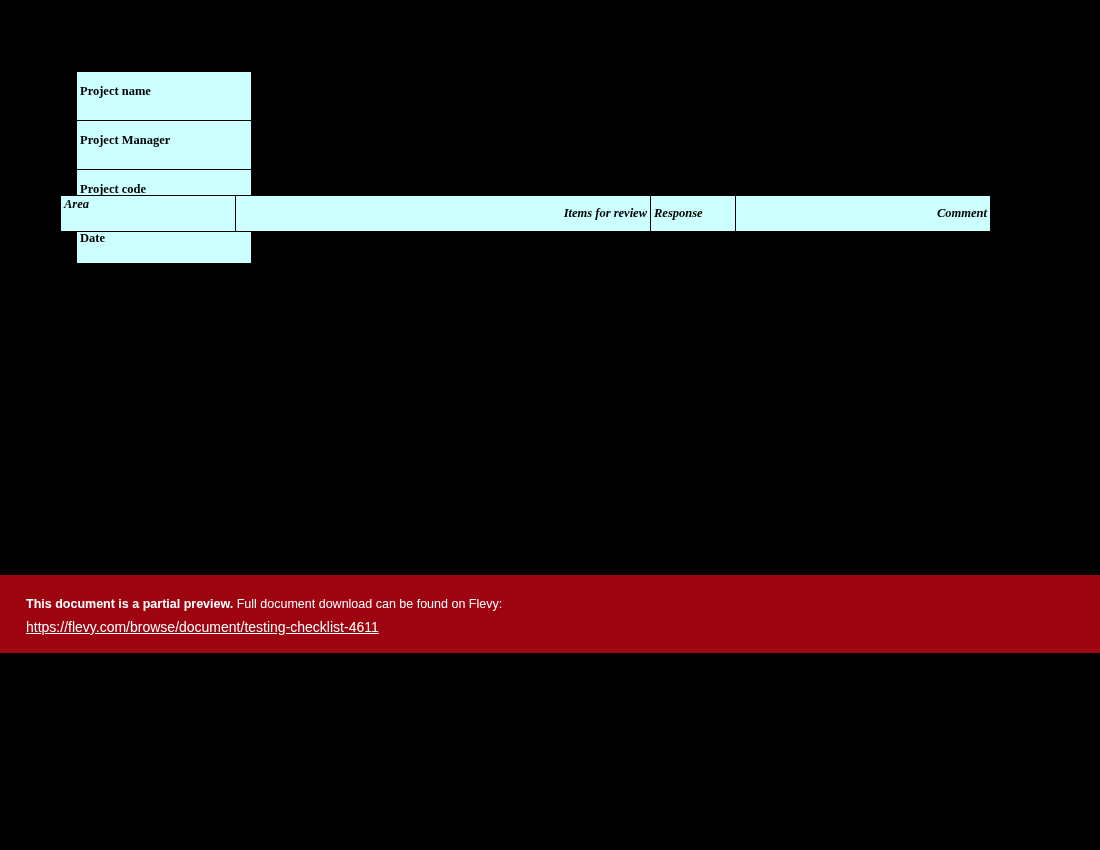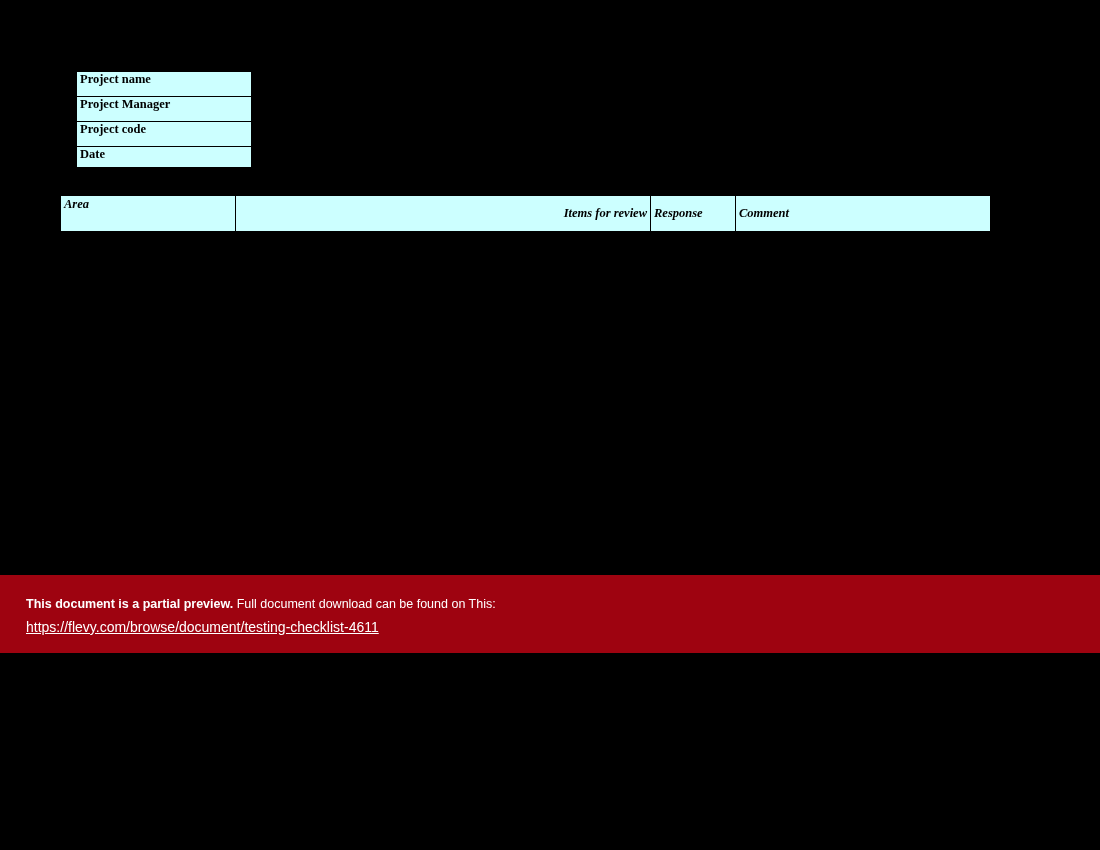--- a/index.html
+++ b/index.html
@@ -32,21 +32,21 @@
     border-collapse: collapse;
     table-layout: fixed;
   }
   .form-table td {
     border: 1px solid #000000;
     background: #ccffff;
     font-family: "Liberation Serif", serif;
     font-size: 12.5px;
     font-weight: bold;
     color: #000000;
-    padding: 0 3px;
+    padding: 12px 3px;
     vertical-align: top;
     box-shadow: 0 0 0 1px #000000;
   }
   .form-table td.label-cell {
     width: 168px;
   }
   .row-tall td { height: 24px; }
   .row-short td { height: 20px; }
 
   
@@ -65,21 +65,21 @@
     font-size: 12.5px;
     font-weight: bold;
     color: #000000;
     height: 33px;
     padding: 1px 3px;
     vertical-align: top;
   }
   .col-area   { width: 168px; text-align: left; }
   .col-items  { width: 408px; text-align: right; }
   .col-resp   { width: 78px;  text-align: left; }
-  .col-comm   { width: 248px; text-align: left; }
+  .col-comm   { width: 248px; text-align: right; }
 
   .checklist-table th.col-items,
   .checklist-table th.col-resp,
   .checklist-table th.col-comm {
     vertical-align: middle;
   }
   .checklist-table th.col-area {
     vertical-align: top;
   }
 
@@ -159,18 +159,18 @@
       </tr>
     </thead>
     <tbody></tbody>
   </table>
 
 </div>
 
 <div id="preview-banner">
   <div class="banner-line1">
     <span class="banner-strong">This document is a partial preview.</span>
-    <span class="banner-rest">Full document download can be found on This:</span>
+    <span class="banner-rest">Full document download can be found on Flevy:</span>
   </div>
   <a class="banner-link" href="#">https://flevy.com/browse/document/testing-checklist-4611</a>
 </div>
 
 <div id="page-bottom"></div>
 
 </body></html>

